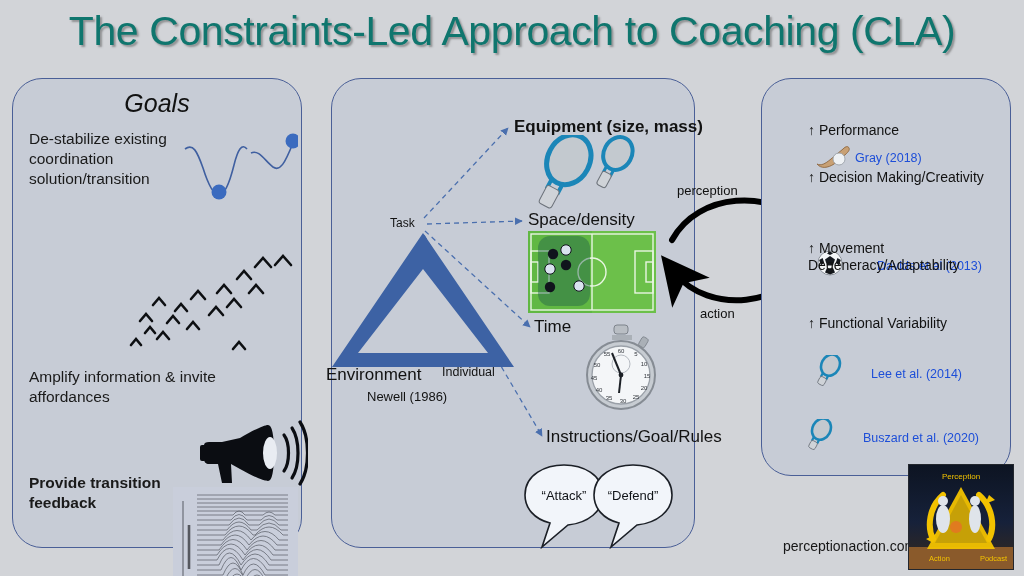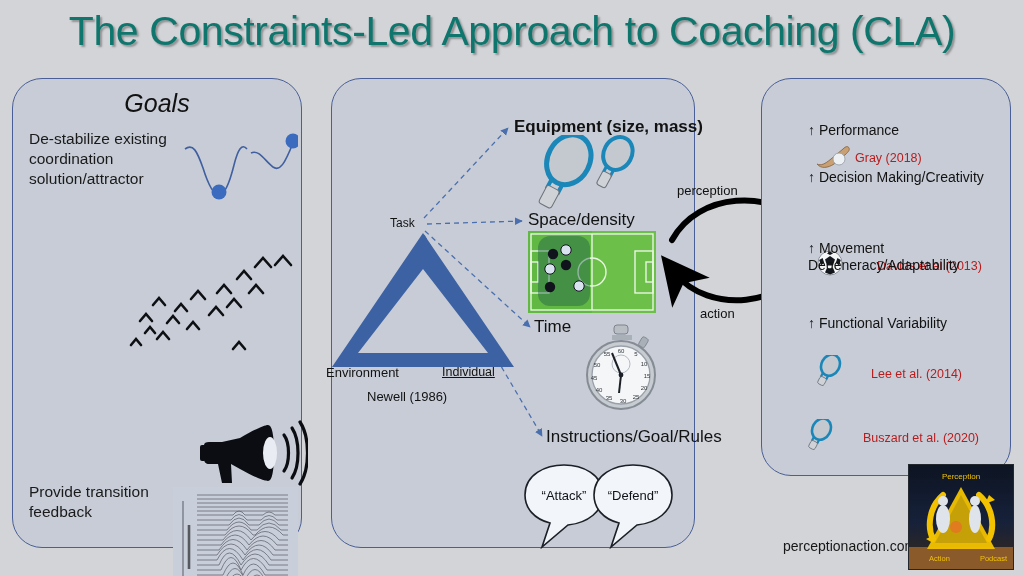--- a/index.html
+++ b/index.html
@@ -34,40 +34,40 @@
   .panel-title{
     position:absolute;left:0;top:10px;width:100%;text-align:center;
     font-style:italic;font-size:25px;color:#111;
   }
 
   
   .g-text{position:absolute;font-size:15.5px;color:#1a1a1a;line-height:1.28;}
   #goal-1{left:16px;top:50px;width:175px;}
   #goal-2{left:16px;top:163px;width:165px;}
   #goal-3{left:16px;top:288px;width:190px;}
-  #goal-4{left:16px;top:403px;width:165px;}
+  #goal-4{left:16px;top:394px;width:165px;font-weight:bold;}
 
   
   .attractor{position:absolute;left:170px;top:42px;width:115px;height:90px;}
   
   .birds{position:absolute;left:110px;top:170px;width:175px;height:110px;}
   
   .megaphone{position:absolute;left:185px;top:330px;width:110px;height:80px;}
   
   .waveform{position:absolute;left:160px;top:408px;width:125px;height:130px;background:#c9cedb;overflow:hidden;}
 
   
   .t-label{position:absolute;font-size:17px;color:#121212;white-space:nowrap;}
   #lbl-equipment{left:182px;top:38px;font-weight:bold;}
   #lbl-space{left:196px;top:131px;}
   #lbl-time{left:202px;top:238px;}
   #lbl-instructions{left:214px;top:348px;}
   #lbl-task{left:58px;top:137px;font-size:12px;}
-  #lbl-environment{left:-6px;top:286px;font-size:13px;}
-  #lbl-individual{left:110px;top:286px;font-size:12.5px;text-decoration:underline;}
+  #lbl-environment{left:-6px;top:286px;font-size:17px;}
+  #lbl-individual{left:110px;top:286px;font-size:12.5px;}
   #lbl-newell{left:35px;top:310px;font-size:13px;}
 
   .rackets{position:absolute;left:198px;top:56px;width:112px;height:78px;}
   .pitch{position:absolute;left:196px;top:152px;width:128px;height:82px;}
   .stopwatch{position:absolute;left:250px;top:244px;width:80px;height:92px;}
   .bubbles{position:absolute;left:190px;top:380px;width:170px;height:90px;}
 
   .triangle-svg{position:absolute;left:-4px;top:148px;width:190px;height:150px;}
   .arrows-svg{position:absolute;left:0;top:0;width:364px;height:470px;pointer-events:none;}
 
@@ -76,21 +76,21 @@
   .cyc-label{position:absolute;font-size:13px;color:#101010;white-space:nowrap;}
   #lbl-perception{left:677px;top:183px;}
   #lbl-action{left:700px;top:306px;}
 
   
   .r-head{position:absolute;font-size:14px;color:#121212;line-height:1.22;}
   #res-h1{left:46px;top:43px;}
   #res-h2{left:46px;top:90px;width:200px;}
   #res-h3{left:46px;top:161px;width:205px;}
   #res-h4{left:46px;top:236px;}
-  .r-cite{position:absolute;font-size:12.5px;color:#b91c1c;white-space:nowrap;}
+  .r-cite{position:absolute;font-size:12.5px;color:#1d4ed8;white-space:nowrap;}
   #cite-1{left:93px;top:72px;}
   #cite-2{left:115px;top:180px;}
   #cite-3{left:109px;top:288px;}
   #cite-4{left:101px;top:352px;}
   .r-icon{position:absolute;}
   #icon-bat{left:51px;top:64px;width:40px;height:26px;}
   #icon-ball{left:55px;top:171px;width:26px;height:26px;}
   #icon-rac-1{left:55px;top:276px;width:30px;height:32px;}
   #icon-rac-2{left:46px;top:340px;width:30px;height:32px;}
 
@@ -107,21 +107,21 @@
 </head>
 <body>
 
 <div id="stage">
 
   <div class="title">The Constraints-Led Approach to Coaching (CLA)</div>
 
   <div class="panel" id="panel-goals">
     <div class="panel-title">Goals</div>
 
-    <div class="g-text" id="goal-1">De-stabilize existing coordination solution/attractor</div>
+    <div class="g-text" id="goal-1">De-stabilize existing coordination solution/transition</div>
 
     <svg class="attractor" viewBox="0 0 115 90">
       <path d="M2,28 C10,22 14,30 20,47 C26,66 31,74 36,74 C41,74 46,64 51,44 C55,28 59,22 64,28" fill="none" stroke="#3f5fa0" stroke-width="1.6"></path>
       <path d="M68,32 C76,28 82,40 90,46 C97,51 102,42 110,22" fill="none" stroke="#3f5fa0" stroke-width="1.6"></path>
       <circle cx="36" cy="71" r="7.5" fill="#3b6bbf"></circle>
       <circle cx="110" cy="20" r="7.5" fill="#3b6bbf"></circle>
     </svg>
 
 
     <svg class="birds" viewBox="0 0 175 110">
@@ -139,20 +139,21 @@
         <path d="M94,44 l7,-8 l7,8"></path>
         <path d="M104,58 l7,-8 l7,8"></path>
         <path d="M114,30 l7,-8 l7,8"></path>
         <path d="M126,44 l7,-8 l7,8"></path>
         <path d="M132,18 l8,-9 l8,9"></path>
         <path d="M152,16 l8,-9 l8,9"></path>
         <path d="M110,100 l6,-7 l6,7"></path>
       </g>
     </svg>
 
+    <div class="g-text" id="goal-3">Amplify information &amp; invite affordances</div>
 
     <svg class="megaphone" viewBox="0 0 110 80">
       <path d="M6,36 L6,50 C6,53 8,55 11,55 L20,55 L24,74 L34,74 L33,55 L42,60
                C54,67 66,72 70,72 C74,72 76,62 76,44 C76,26 74,16 70,16
                C66,16 54,22 42,29 L24,33 L11,33 C8,33 6,34 6,36 Z" fill="#0b0d12"></path>
       <rect x="2" y="36" width="6" height="16" rx="2" fill="#0b0d12"></rect>
       <ellipse cx="72" cy="44" rx="7" ry="16" fill="#e9ecf2"></ellipse>
       <g fill="none" stroke="#0b0d12" stroke-width="3.2" stroke-linecap="round">
         <path d="M86,26 C92,34 92,54 86,62"></path>
         <path d="M94,19 C102,31 102,57 94,69"></path>

